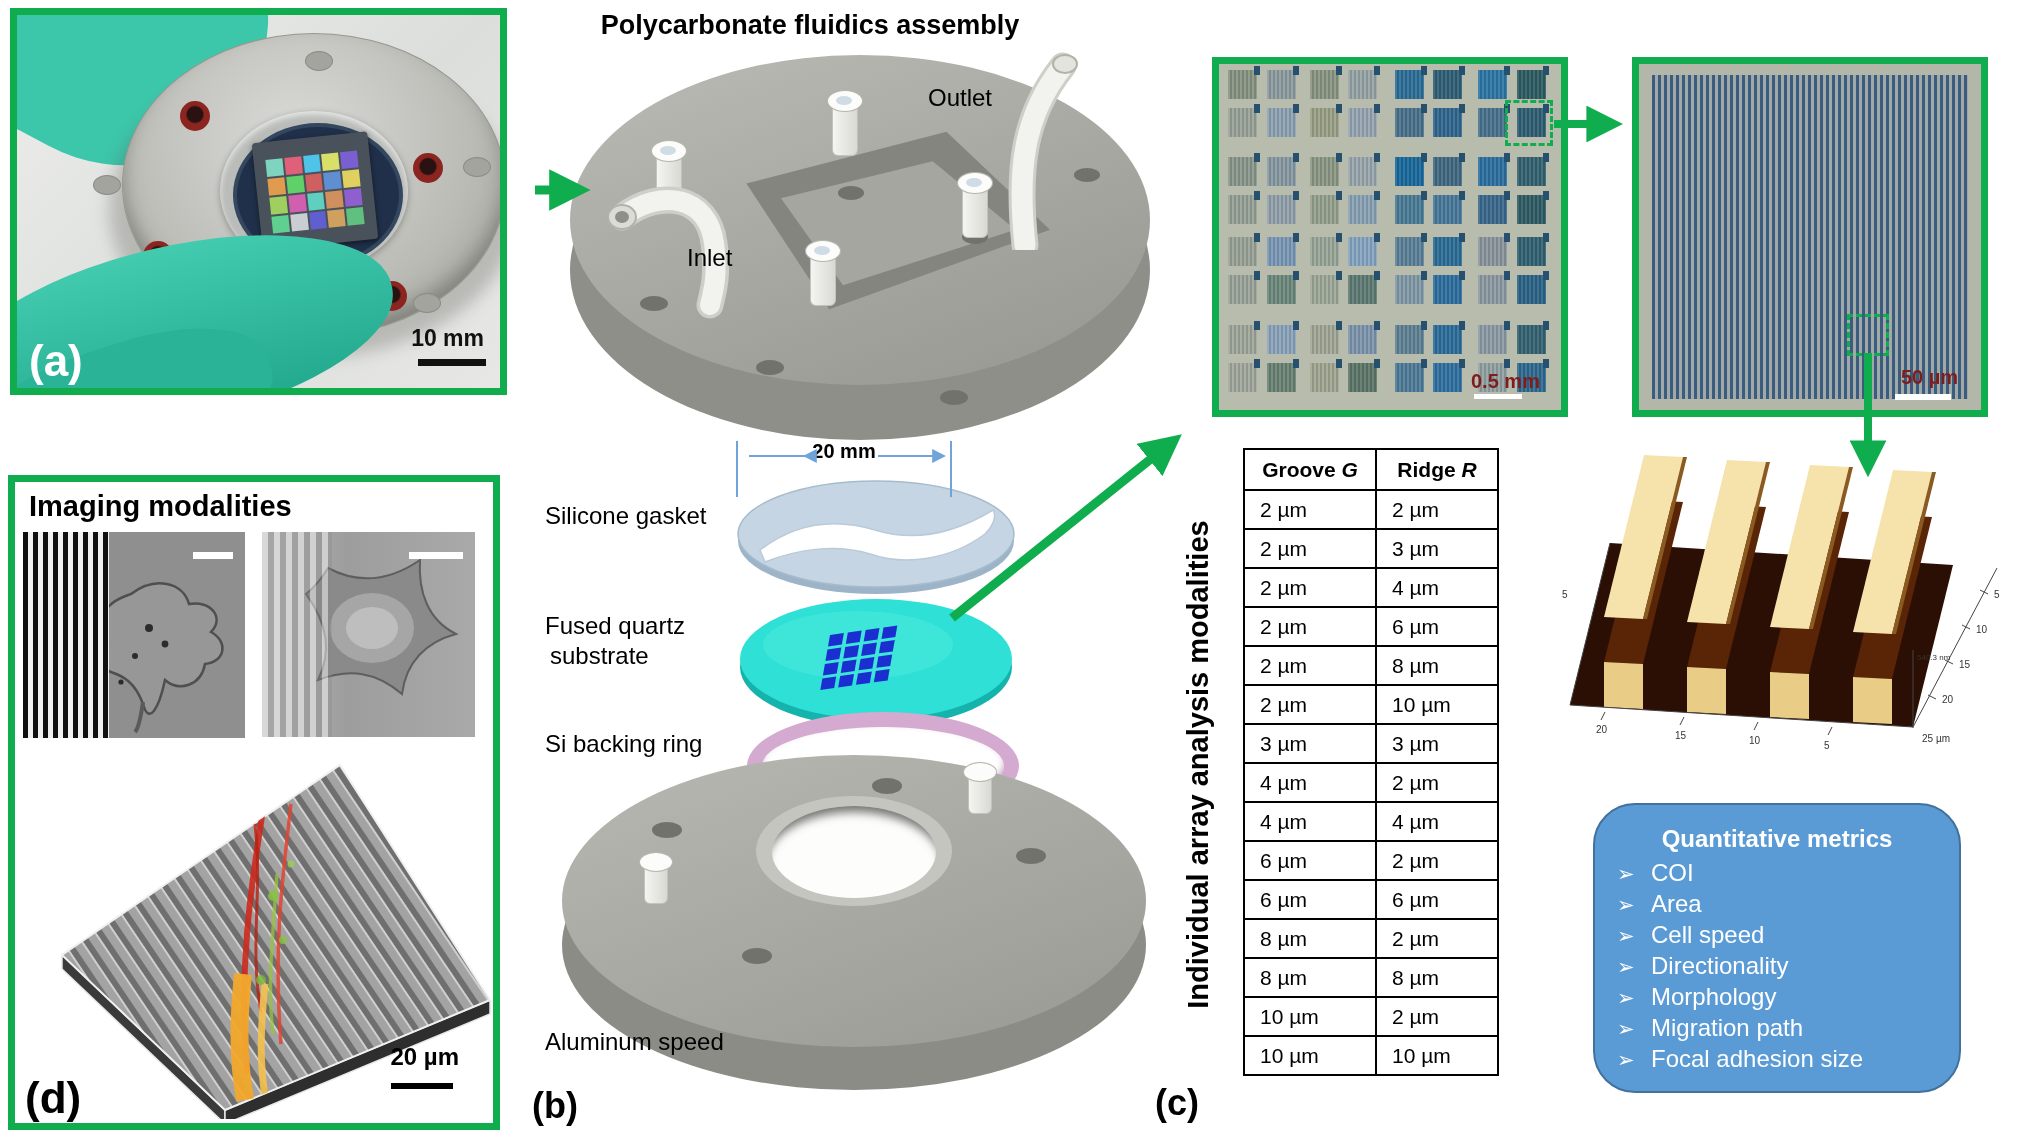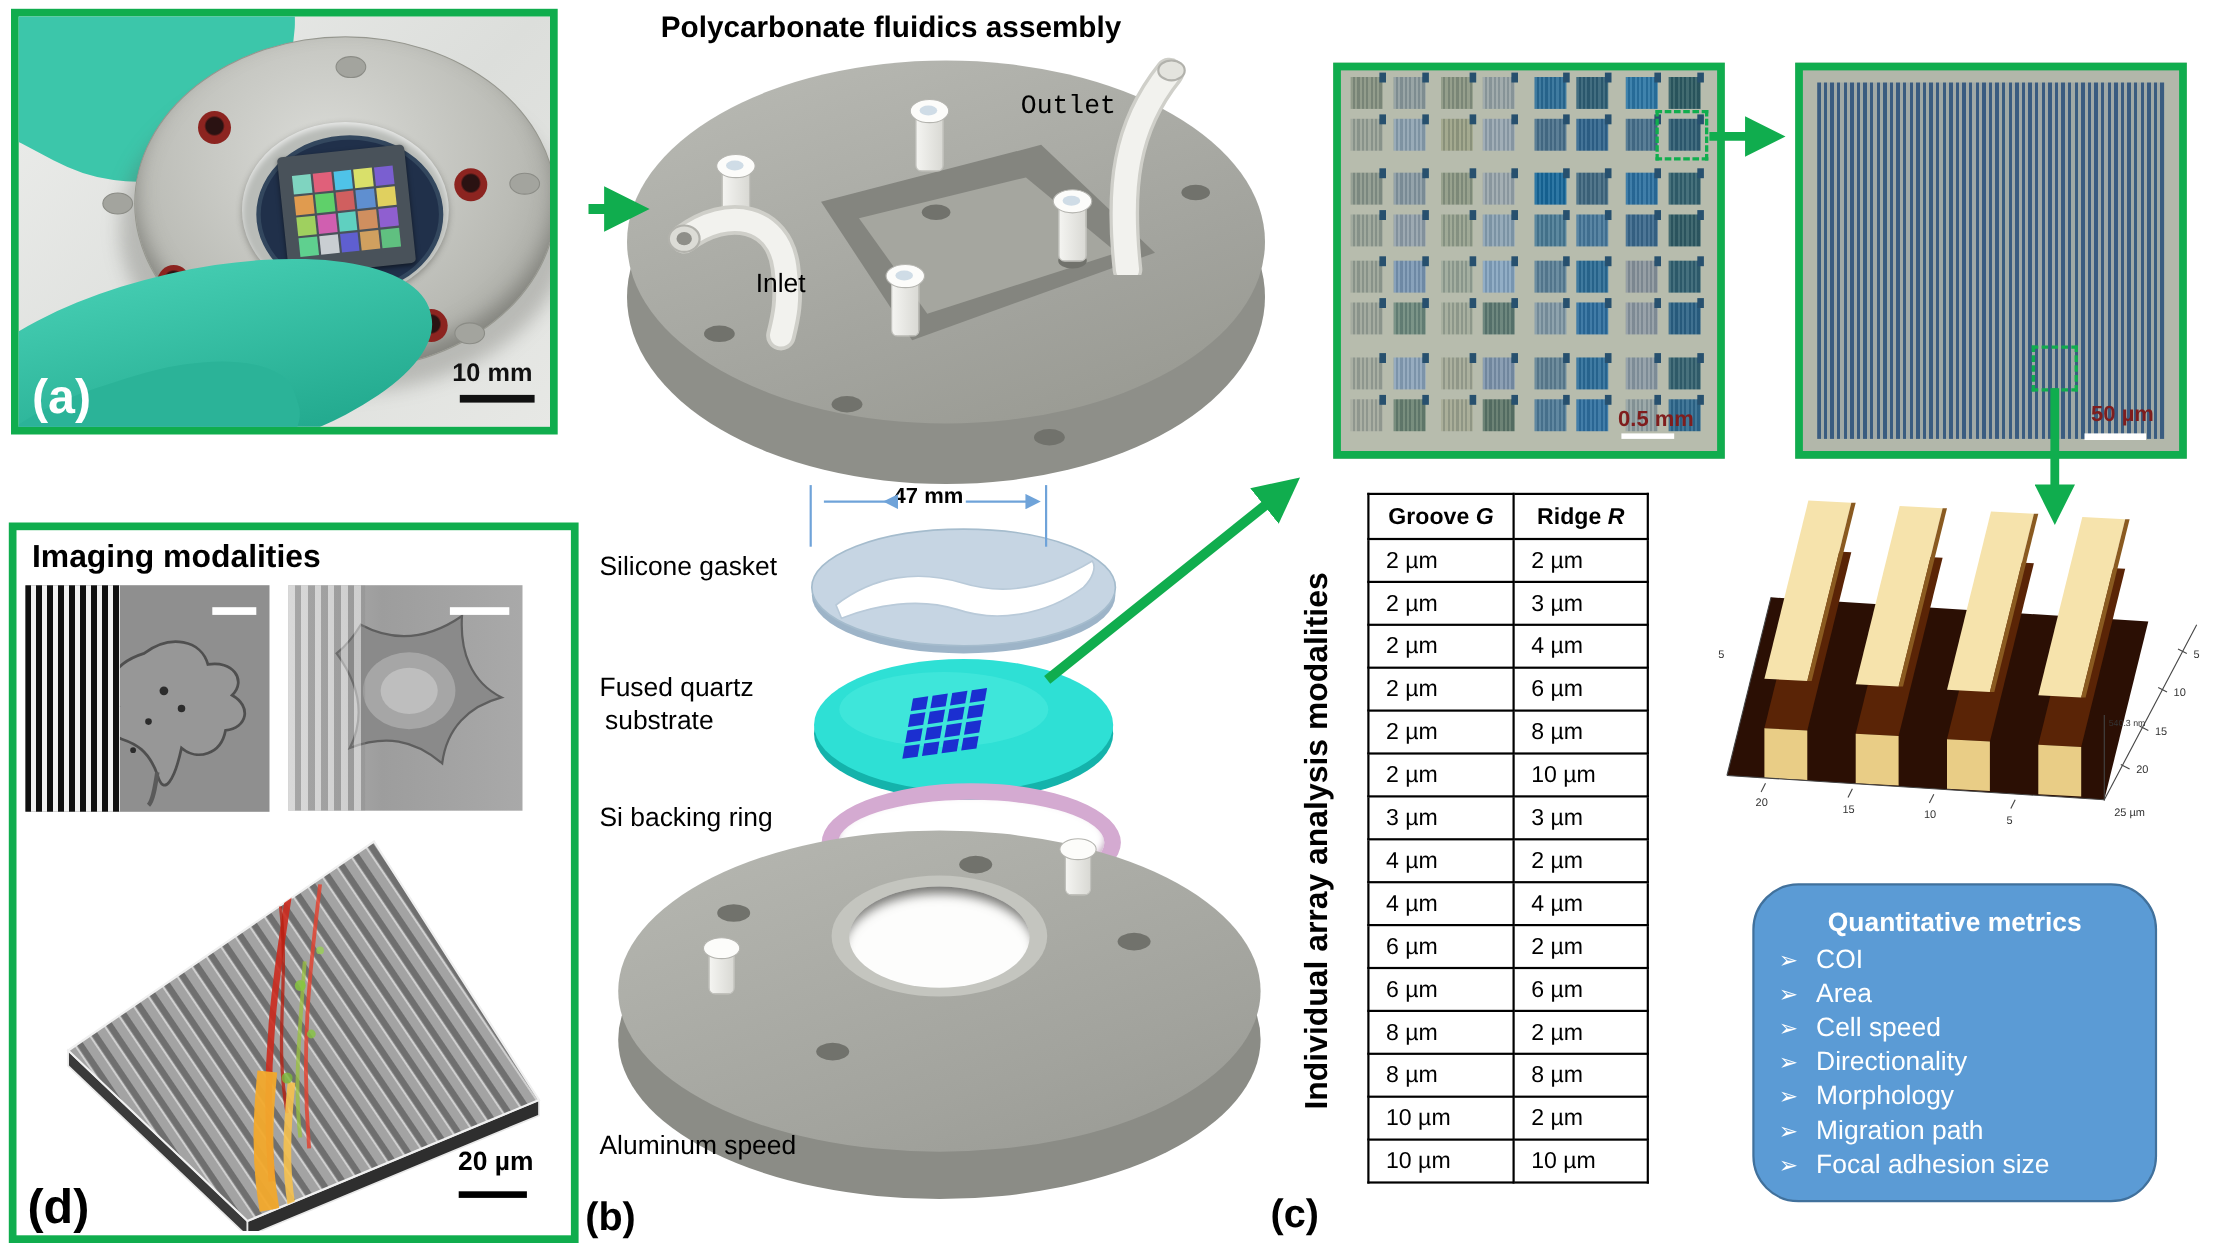--- a/index.html
+++ b/index.html
@@ -31,21 +31,21 @@
              grid-auto-rows:1fr;gap:2px;transform:rotate(-6deg);}
   .chip-grid div{width:100%;height:100%;}
   .post{width:26px;height:18px;border-radius:50%;background:#a3a49e;border:1px solid #8b8c86;}
   .rscrew{width:30px;height:30px;border-radius:50%;
           background:radial-gradient(circle at 50% 45%, #2a1212 34%, #8c2420 42% 72%, #5c1714 78%);}
   .pa-letter{left:12px;bottom:2px;color:#fff;font-weight:bold;font-size:44px;}
   .pa-scaletext{right:16px;bottom:36px;color:#111;font-weight:bold;font-size:23px;}
   .pa-scalebar{right:14px;bottom:22px;width:68px;height:7px;background:#111;}
 
   
-  .panel-d{left:8px;top:475px;width:478px;height:641px;border:7px solid var(--green);background:#fff;overflow:hidden;padding-left:26px;}
+  .panel-d{left:8px;top:475px;width:478px;height:641px;border:7px solid var(--green);background:#fff;overflow:hidden;}
   .pd-title{left:14px;top:8px;font-size:29px;font-weight:bold;color:#000;}
   .pd-img1{left:8px;top:50px;width:222px;height:206px;background:#8f8f8f;overflow:hidden;}
   .pd-img1-stripes{left:0;top:0;width:86px;height:206px;
       background:repeating-linear-gradient(90deg,#101010 0 5px,#f1f1f1 5px 10px);}
   .pd-img2{left:247px;top:50px;width:213px;height:205px;
       background:linear-gradient(90deg,#b7b7b7,#9d9d9d 40%,#a9a9a9);overflow:hidden;}
   .pd-img2-stripes{left:0;top:0;width:70px;height:205px;opacity:.55;
       background:repeating-linear-gradient(90deg,rgba(255,255,255,.85) 0 6px,rgba(135,135,135,.6) 6px 12px);}
   .wbar{background:#fff;height:7px;}
   .pd-letter{left:10px;bottom:0px;color:#000;font-weight:bold;font-size:44px;}
@@ -257,23 +257,23 @@
     <ellipse cx="22" cy="32" rx="14" ry="12" fill="#dcdcd6" stroke="#b2b2ac" stroke-width="2"></ellipse>
     <ellipse cx="22" cy="32" rx="7" ry="6" fill="#8f8f89"></ellipse>
   </svg>
   <svg class="abs" style="left:985px;top:50px;" width="130" height="200" viewBox="0 0 130 200">
     <path d="M40 195 C 32 120, 38 66, 78 16" stroke="#cfcfc9" stroke-width="27" fill="none" stroke-linecap="round"></path>
     <path d="M40 195 C 32 120, 38 66, 78 16" stroke="#f2f2ee" stroke-width="21" fill="none" stroke-linecap="round"></path>
     <ellipse cx="80" cy="14" rx="12" ry="9" fill="#e4e4de" stroke="#b2b2ac" stroke-width="2"></ellipse>
   </svg>
 
   <div class="abs b-label" style="left:687px;top:244px;">Inlet</div>
-  <div class="abs b-label" style="left:928px;top:84px;font-family:Liberation Mono, monospace;">Outlet</div>
-
-  <div class="abs dim-text">47 mm</div>
+  <div class="abs b-label" style="left:928px;top:84px;">Outlet</div>
+
+  <div class="abs dim-text">20 mm</div>
 
   <svg class="abs" style="left:735px;top:478px;" width="282" height="120" viewBox="0 0 282 120">
     <ellipse cx="141" cy="63" rx="138" ry="53" fill="#9db4c8"></ellipse>
     <ellipse cx="141" cy="56" rx="138" ry="53" fill="#c6d5e3" stroke="#a5bccd" stroke-width="1.5"></ellipse>
     <path d="M25 72 C 60 45, 100 40, 140 52 C 185 66, 225 52, 258 32 C 262 38, 258 48, 250 56
              C 215 82, 170 88, 135 76 C 100 65, 60 72, 30 84 Z" fill="#ffffff" stroke="#b9cad9" stroke-width="1.5"></path>
   </svg>
   <div class="abs b-label" style="left:545px;top:502px;">Silicone gasket</div>
 
   <svg class="abs" style="left:738px;top:593px;" width="276" height="140" viewBox="0 0 276 140">

